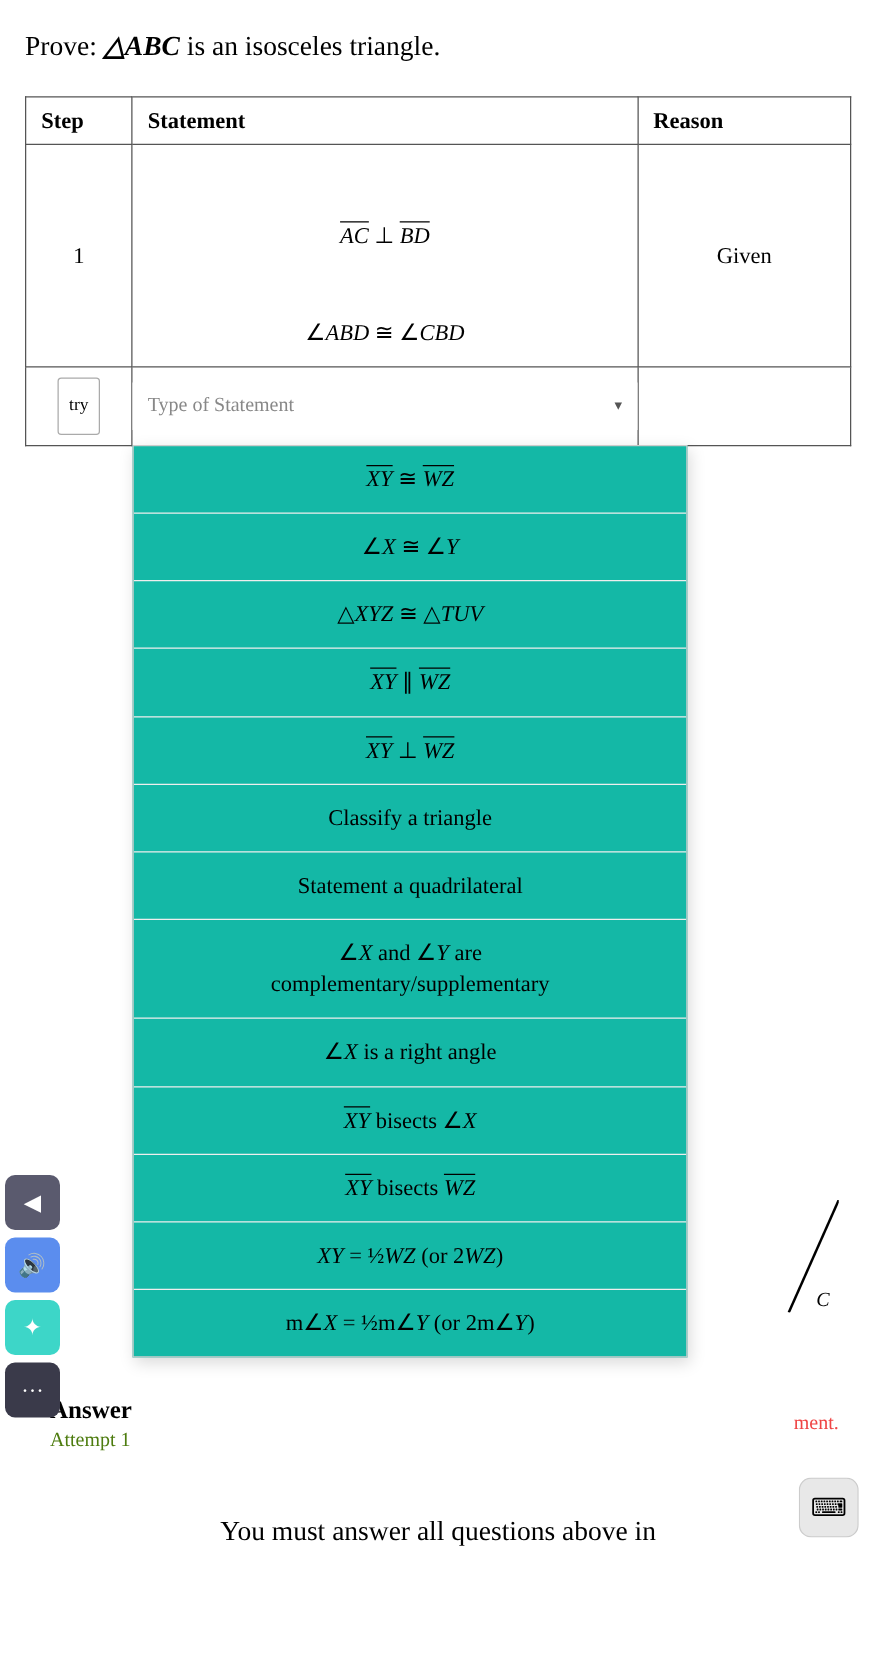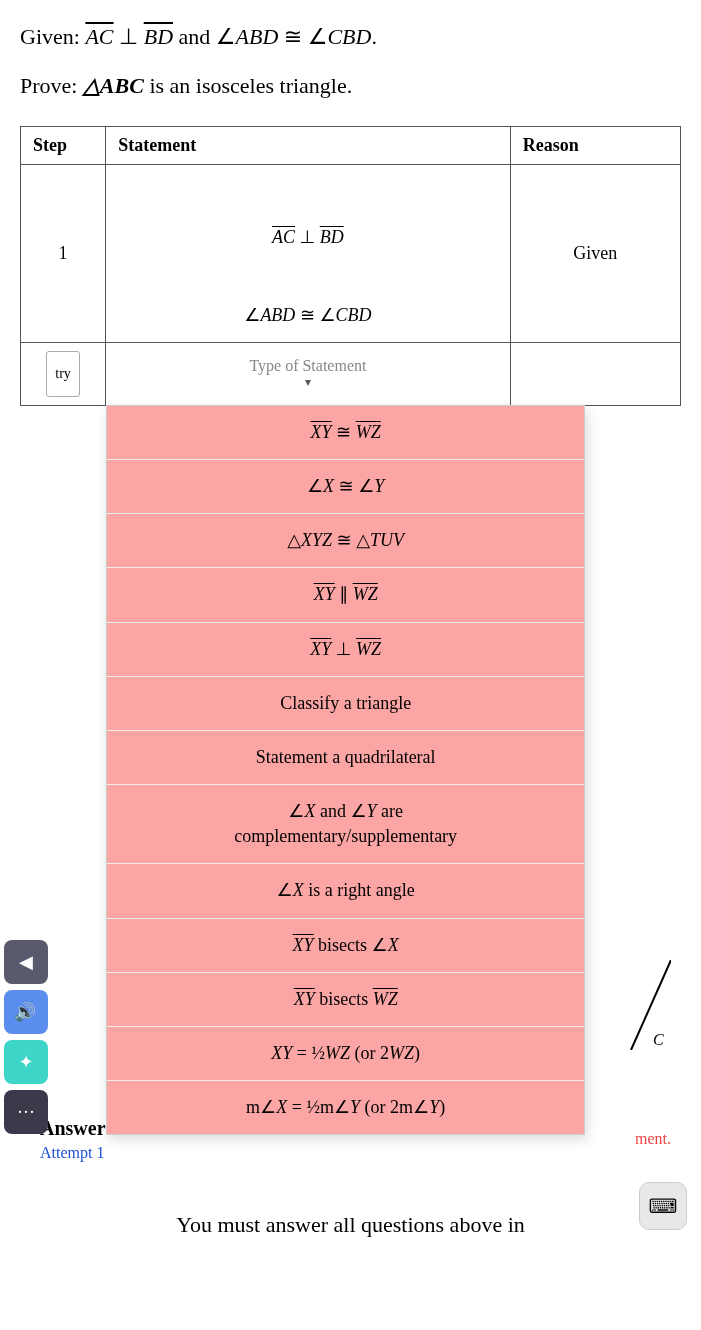--- a/index.html
+++ b/index.html
@@ -85,34 +85,33 @@
     }
     .dropdown-trigger {
       display: flex;
       align-items: center;
       justify-content: space-between;
       padding: 10px 12px;
       cursor: pointer;
       font-size: 16px;
       color: #888;
       background: #fff;
-      flex-direction: column;
     }
     .dropdown-arrow {
       font-size: 12px;
       color: #555;
     }
 
     
     .dropdown-menu {
       position: absolute;
       top: 100%;
       left: 0;
-      width: 479px;
-      background: #fca5a5;
+      width: 444px;
+      background: #14b8a6;
       border: 1px solid #ccc;
       box-shadow: 2px 4px 12px rgba(0,0,0,0.15);
       z-index: 100;
       max-height: 900px;
       overflow-y: auto;
     }
     .dropdown-item {
       padding: 14px 20px;
       font-size: 18px;
       cursor: pointer;
@@ -150,21 +149,21 @@
 
     
     .answer-row {
       padding: 16px 20px 4px 20px;
       font-size: 20px;
       font-weight: bold;
     }
     .attempt-row {
       padding: 0 20px 8px 20px;
       font-size: 16px;
-      color: #1d4ed8;
+      color: #4d7c0f;
     }
 
     
     .bottom-text {
       padding: 12px 20px;
       font-size: 22px;
       text-align: center;
       font-style: normal;
     }
 
@@ -186,23 +185,20 @@
     }
 
     
     .math-block { display: block; text-align: center; line-height: 1.8; margin-top: 46px; }
   </style>
 </head>
 <body>
 
 <div class="page-content">
 
-  <div class="given-line">
-    <span>Given: </span><span class="overline"><em>AC</em></span> ⊥ <span class="overline"><em>BD</em></span> and ∠<em>ABD</em> ≅ ∠<em>CBD</em>.
-  </div>
 
   <div class="prove-line">
     <span>Prove: </span><strong><em>△ABC</em></strong> is an isosceles triangle.
   </div>
 
   <table class="proof-table">
     <thead>
       <tr>
         <th>Step</th>
         <th>Statement</th>

